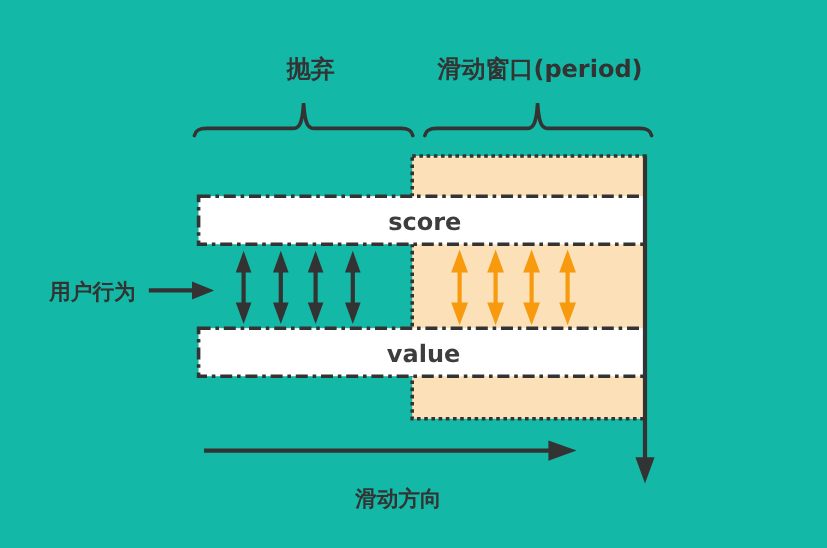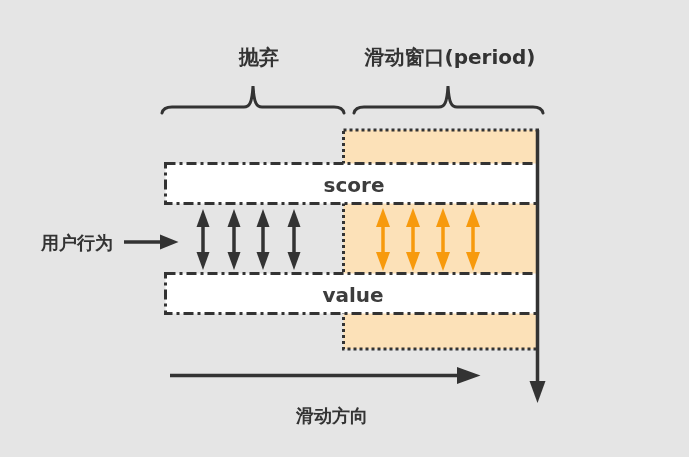--- a/index.html
+++ b/index.html
@@ -4,21 +4,21 @@
 <style>
   html, body {
     margin: 0;
     padding: 0;
     background: #ffffff;
   }
   .canvas {
     position: relative;
     width: 689px;
     height: 457px;
-    background: #e5e5e5;
+    background: #14b8a6;
     overflow: hidden;
     font-family: "DejaVu Sans", "Liberation Sans", sans-serif;
   }
   svg { display: block; }
 
   .band {
     fill: #ffffff;
     stroke: #333333;
     stroke-width: 3;
     stroke-dasharray: 10 4 3 4;

